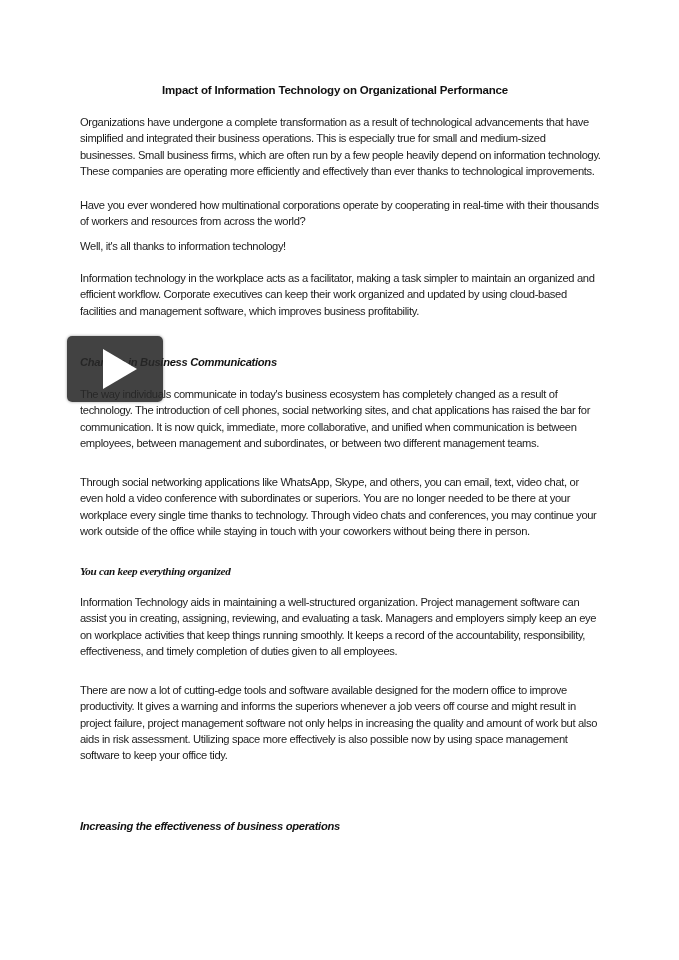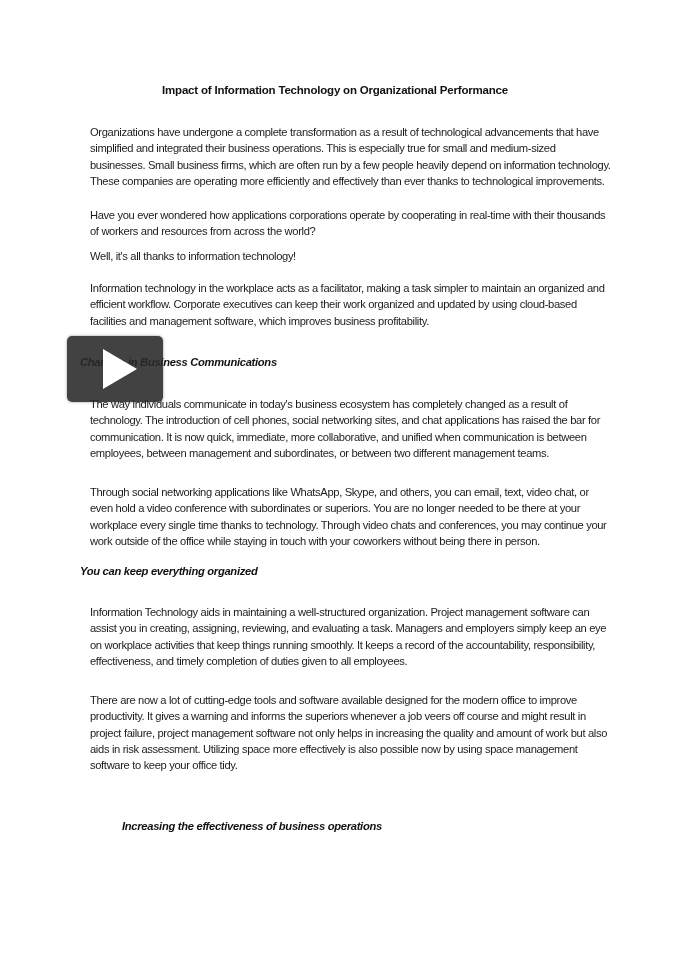--- a/index.html
+++ b/index.html
@@ -32,21 +32,21 @@
       color: #111;
     }
     .block {
       position: absolute;
       left: 80px;
       width: 522px;
       font-size: 11.2px;
       line-height: 16.3px;
       letter-spacing: -0.35px;
       color: #1c1c1c;
-      margin: 10px;
+      margin: 0;
     }
     .heading {
       position: absolute;
       left: 80px;
       font-size: 11.2px;
       font-weight: bold;
       font-style: italic;
       letter-spacing: -0.3px;
       color: #111;
       margin: 0;
@@ -69,40 +69,40 @@
   </style>
 </head>
 <body>
 
 <div class="page">
 
   <div class="title">Impact of Information Technology on Organizational Performance</div>
 
   <p class="block" style="top:114px;">Organizations have undergone a complete transformation as a result of technological advancements that have simplified and integrated their business operations. This is especially true for small and medium-sized businesses. Small business firms, which are often run by a few people heavily depend on information technology. These companies are operating more efficiently and effectively than ever thanks to technological improvements.</p>
 
-  <p class="block" style="top:197px;">Have you ever wondered how applications corporations operate by cooperating in real-time with their thousands of workers and resources from across the world?</p>
+  <p class="block" style="top:197px;">Have you ever wondered how multinational corporations operate by cooperating in real-time with their thousands of workers and resources from across the world?</p>
 
   <p class="block" style="top:270px;">Information technology in the workplace acts as a facilitator, making a task simpler to maintain an organized and efficient workflow. Corporate executives can keep their work organized and updated by using cloud-based facilities and management software, which improves business profitability.</p>
 
   <p class="block" style="top:238px;">Well, it's all thanks to information technology!</p>
 
 
   <p class="heading" style="top:356px;">Changes in Business Communications</p>
 
   <p class="block" style="top:386px;">The way individuals communicate in today's business ecosystem has completely changed as a result of technology. The introduction of cell phones, social networking sites, and chat applications has raised the bar for communication. It is now quick, immediate, more collaborative, and unified when communication is between employees, between management and subordinates, or between two different management teams.</p>
 
   <p class="block" style="top:474px;">Through social networking applications like WhatsApp, Skype, and others, you can email, text, video chat, or even hold a video conference with subordinates or superiors. You are no longer needed to be there at your workplace every single time thanks to technology. Through video chats and conferences, you may continue your work outside of the office while staying in touch with your coworkers without being there in person.</p>
 
-  <p class="heading" style="top:565px;">You can keep everything organized</p>
+  <p class="heading" style="top:565px;font-family:Liberation Serif, serif;">You can keep everything organized</p>
 
   <p class="block" style="top:594px;">Information Technology aids in maintaining a well-structured organization. Project management software can assist you in creating, assigning, reviewing, and evaluating a task. Managers and employers simply keep an eye on workplace activities that keep things running smoothly. It keeps a record of the accountability, responsibility, effectiveness, and timely completion of duties given to all employees.</p>
 
   <p class="block" style="top:682px;">There are now a lot of cutting-edge tools and software available designed for the modern office to improve productivity. It gives a warning and informs the superiors whenever a job veers off course and might result in project failure, project management software not only helps in increasing the quality and amount of work but also aids in risk assessment. Utilizing space more effectively is also possible now by using space management software to keep your office tidy.</p>
 
-  <p class="heading" style="top:820px;margin-left:42px;">Increasing the effectiveness of business operations</p>
+  <p class="heading" style="top:820px;">Increasing the effectiveness of business operations</p>
 
   <div class="play-overlay">
     <svg width="96" height="66" viewBox="0 0 96 66">
       <polygon points="36,13 36,53 70,33" fill="#ffffff"></polygon>
     </svg>
   </div>
 
 </div>
 
 </body></html>

